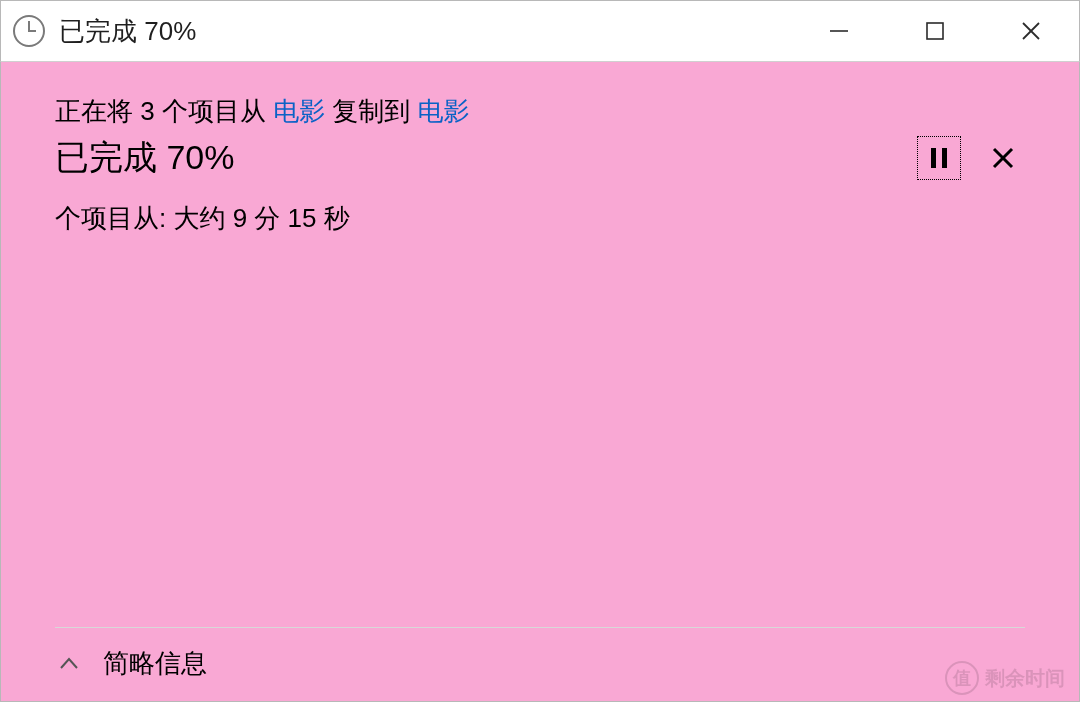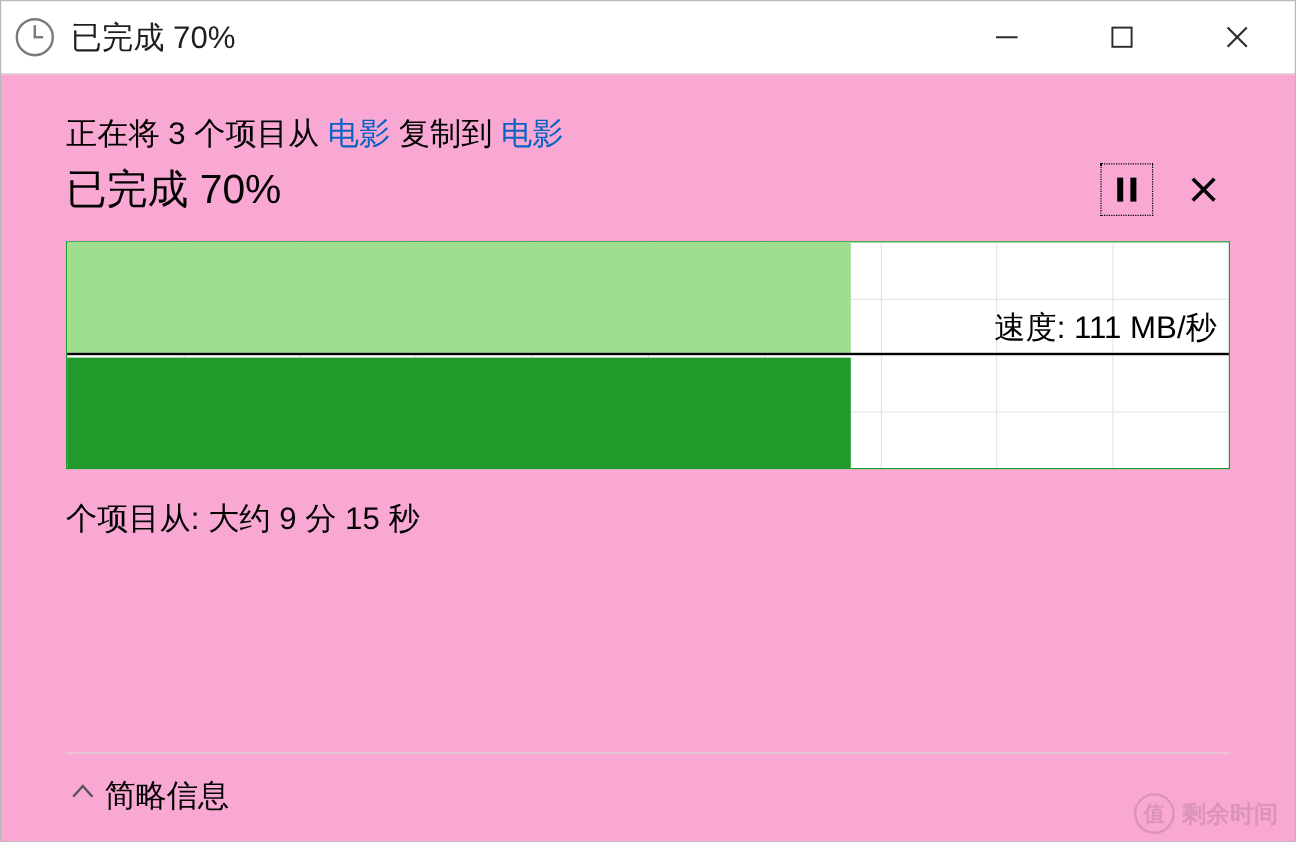--- a/index.html
+++ b/index.html
@@ -110,21 +110,22 @@
       font-size: 26px; color: #000; background: transparent;
     }
 
     .detail-line { font-size: 26px; color: #000; margin-bottom: 4px; white-space: nowrap; overflow: hidden; text-overflow: ellipsis; }
 
     .footer-sep {
       margin-top: auto;
       border-top: 1px solid #d8d8d8;
       padding-top: 18px;
       display: flex;
-      gap: 4px;
+      align-items: center;
+      gap: 20px;
     }
     .chevron {
       display: inline-flex; align-items: center; justify-content: center;
       width: 28px; height: 28px;
     }
     .footer-label { font-size: 26px; color: #000; }
 
     
     .watermark {
       position: absolute; right: 14px; bottom: 6px;
@@ -180,39 +181,20 @@
         </svg>
     </div>
     <div class="status-ctrl">
       <svg width="28" height="28" viewBox="0 0 28 28">
           <line x1="5" y1="5" x2="23" y2="23" stroke="#000" stroke-width="3"></line>
           <line x1="23" y1="5" x2="5" y2="23" stroke="#000" stroke-width="3"></line>
         </svg>
     </div>
   </div>
 
-  <div class="chart">
-
-    <div class="chart-grid-h" style="top:25%"></div>
-    <div class="chart-grid-h" style="top:75%"></div>
-    <div class="chart-grid-v" style="left:10%"></div>
-    <div class="chart-grid-v" style="left:20%"></div>
-    <div class="chart-grid-v" style="left:30%"></div>
-    <div class="chart-grid-v" style="left:40%"></div>
-    <div class="chart-grid-v" style="left:50%"></div>
-    <div class="chart-grid-v" style="left:60%"></div>
-    <div class="chart-grid-v" style="left:70%"></div>
-    <div class="chart-grid-v" style="left:80%"></div>
-    <div class="chart-grid-v" style="left:90%"></div>
-
-    <div class="chart-top-fill" style="width:67.5%"></div>
-    <div class="chart-bot-fill" style="width:67.5%"></div>
-    <div class="chart-divider"></div>
-    <div class="chart-speed">速度: 111 MB/秒</div>
-  </div>
 
   <div class="detail-line">
     <span>个项目从: </span><span>大约 9 分 15 秒</span>
   </div>
 
   <div class="footer-sep">
     <span class="chevron">
       <svg width="22" height="22" viewBox="0 0 22 22">
           <polyline points="3,15 11,6 19,15" fill="none" stroke="#555" stroke-width="2"></polyline>
         </svg>

